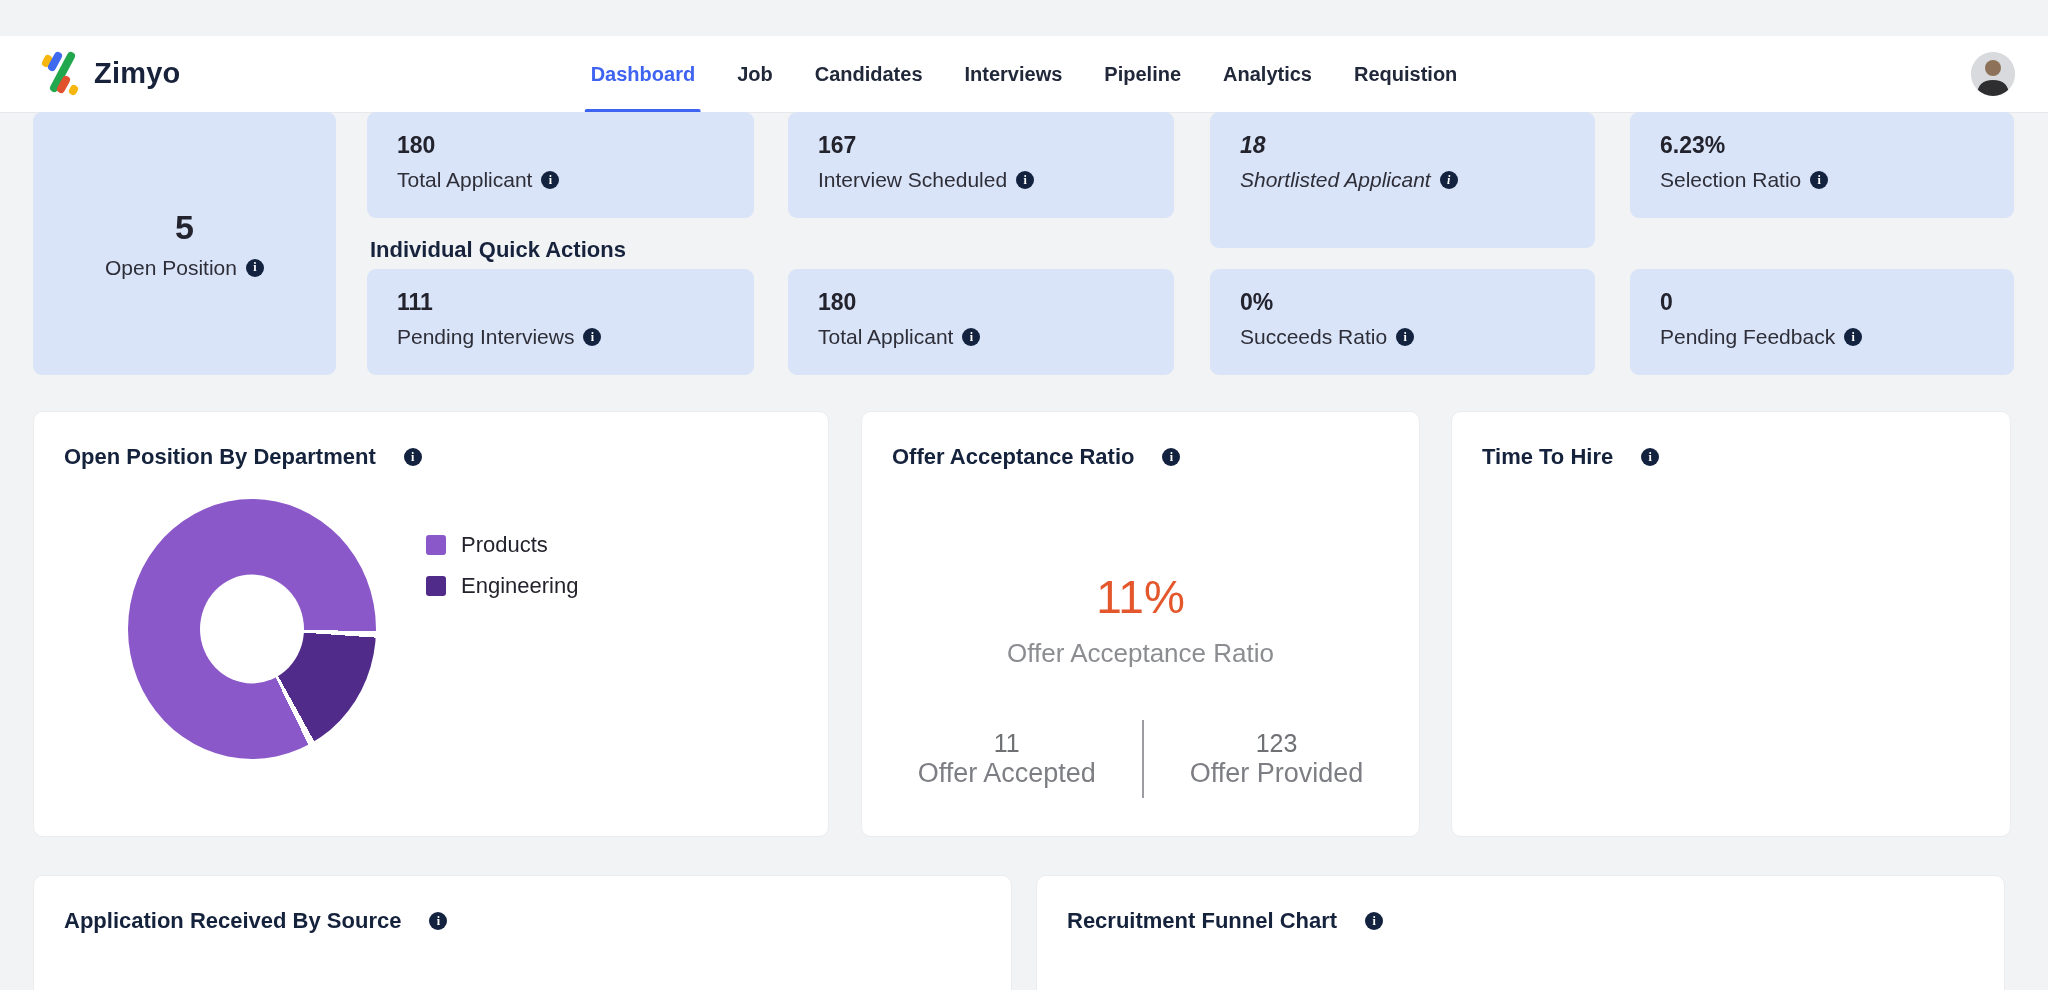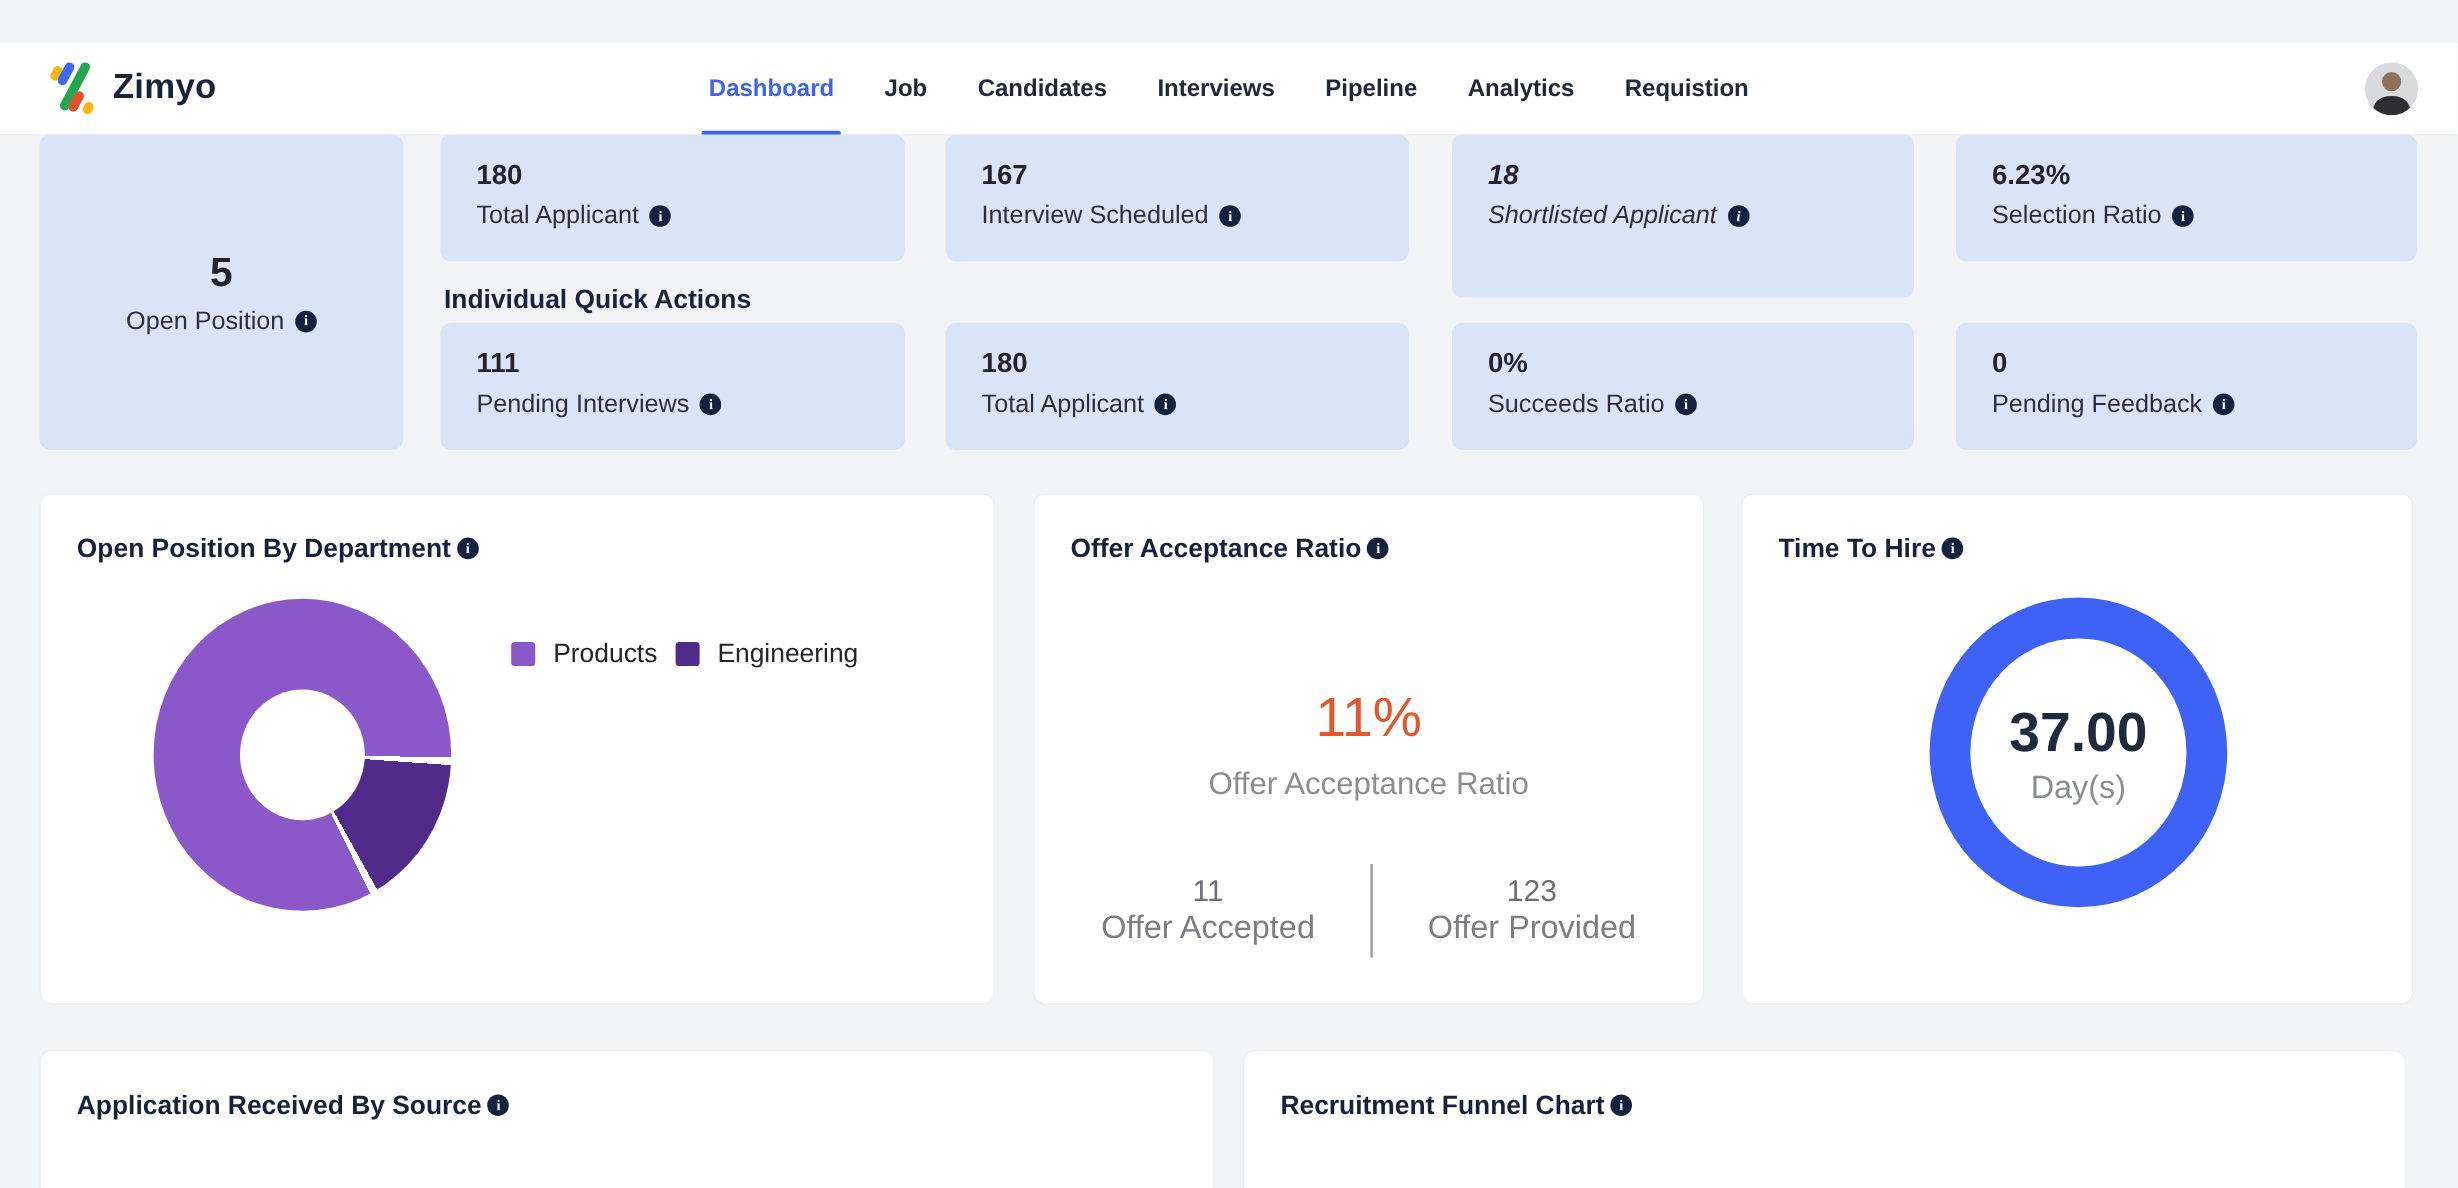--- a/index.html
+++ b/index.html
@@ -39,21 +39,21 @@
 
   .quick-title { position:absolute; left:370px; top:237px; font-size:22px; font-weight:700; color:#17233d; }
 
   .c-r2-0 { left:367px;  top:269px; width:387px; height:106px; }
   .c-r2-1 { left:788px;  top:269px; width:386px; height:106px; }
   .c-r2-2 { left:1210px; top:269px; width:385px; height:106px; }
   .c-r2-3 { left:1630px; top:269px; width:384px; height:106px; }
 
   
   .panel { position:absolute; background:#ffffff; border:1px solid #ececef; border-radius:10px; }
-  .panel-title { display:flex; align-items:center; gap:5px; font-size:22px; font-weight:700;
+  .panel-title { display:flex; align-items:center; gap:28px; font-size:22px; font-weight:700;
                  color:#15223c; padding:32px 0 0 30px; }
 
   .p-dept  { left:33px;   top:411px; width:796px; height:426px; }
   .p-offer { left:861px;  top:411px; width:559px; height:426px; }
   .p-time  { left:1451px; top:411px; width:560px; height:426px; }
   .p-src   { left:33px;   top:875px; width:979px; height:160px; }
   .p-fun   { left:1036px; top:875px; width:969px; height:160px; }
 
   
   .info { display:inline-flex; align-items:center; justify-content:center;
@@ -61,21 +61,21 @@
           color:#ffffff; font-size:12px; font-weight:700; font-family:"Liberation Serif", serif;
           flex:0 0 auto; }
 
   
   .donut { position:absolute; left:94px; top:87px; width:248px; height:260px; border-radius:50%;
            background:conic-gradient(#8a58c8 0deg 91deg, #ffffff 91deg 94deg,
                                      #512b89 94deg 151deg, #ffffff 151deg 154deg,
                                      #8a58c8 154deg 360deg); }
   .donut::after { content:""; position:absolute; left:50%; top:50%; transform:translate(-50%,-50%);
                   width:104px; height:109px; border-radius:50%; background:#ffffff; }
-  .legend { position:absolute; left:392px; top:120px; display:flex; flex-direction:row; gap:15px; }
+  .legend { position:absolute; left:392px; top:120px; display:flex; flex-direction:column; gap:15px; }
   .legend-row { display:flex; align-items:center; gap:15px; font-size:22px; color:#23232d; }
   .swatch { width:20px; height:20px; border-radius:3px; }
   .sw-products { background:#8a58c8; }
   .sw-engineering { background:#512b89; }
 
   
   .offer-center { position:absolute; left:0; right:0; top:158px; text-align:center; }
   .offer-pct { font-size:46px; font-weight:400; color:#e4562b; }
   .offer-sub { margin-top:14px; font-size:26px; color:#8b8d91; }
   .offer-bottom { position:absolute; left:0; right:0; top:308px;
@@ -234,24 +234,20 @@
         <div class="l">Offer Provided</div>
       </div>
     </div>
   </div>
 
   <div class="panel p-time">
     <div class="panel-title">
       <span>Time To Hire</span>
       <span class="info">i</span>
     </div>
-    <div class="ring">
-      <div class="v">37.00</div>
-      <div class="u">Day(s)</div>
-    </div>
   </div>
 
   <div class="panel p-src">
     <div class="panel-title">
       <span>Application Received By  Source</span>
       <span class="info">i</span>
     </div>
   </div>
   <div class="panel p-fun">
     <div class="panel-title">

